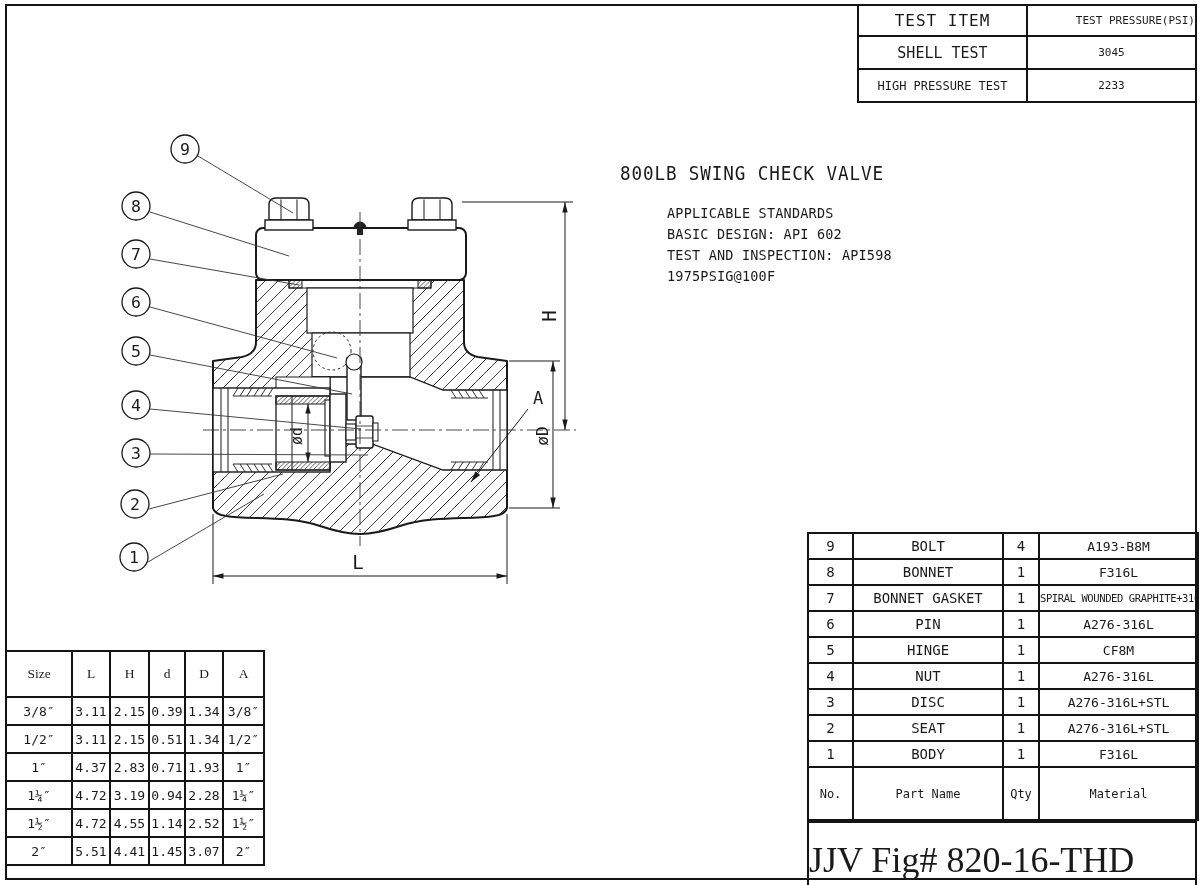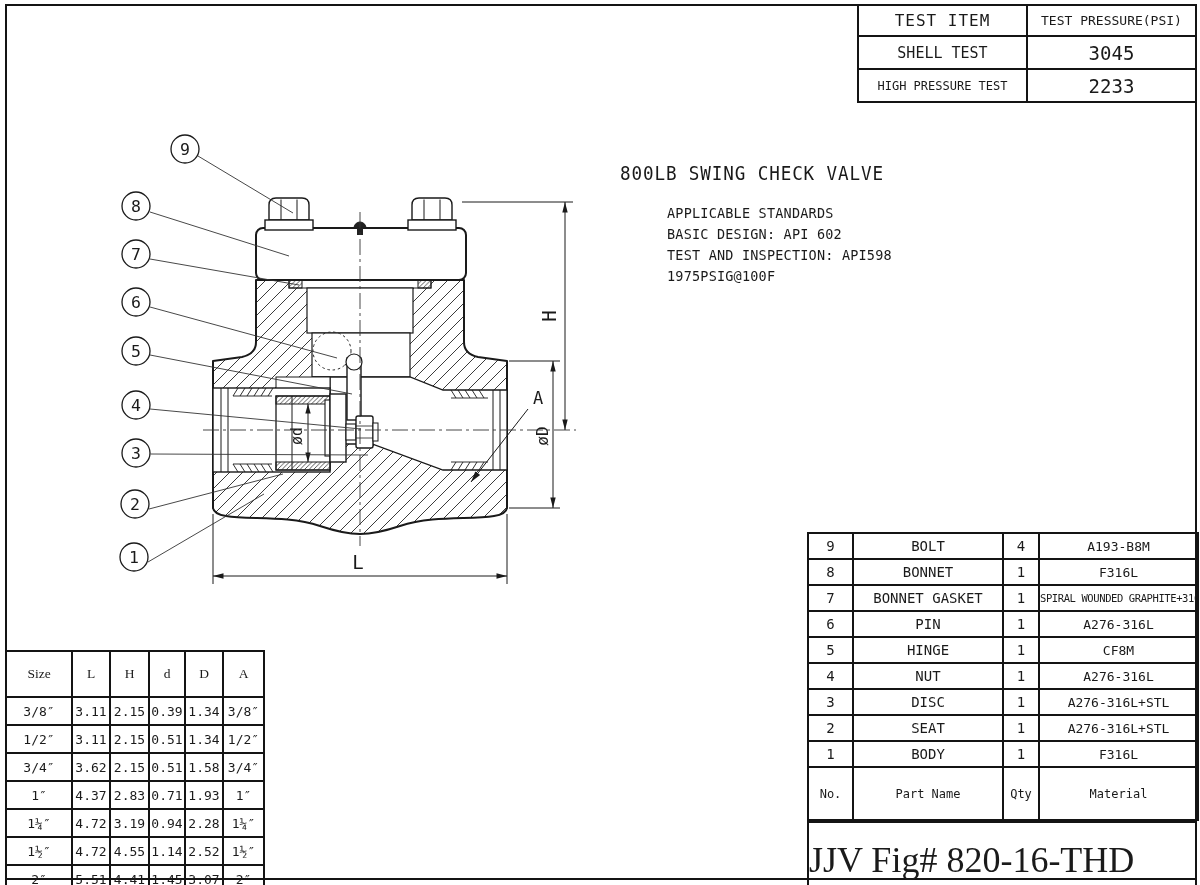--- a/index.html
+++ b/index.html
@@ -8,25 +8,25 @@
   #frame{position:absolute;left:5px;top:4px;width:1192px;height:876px;
          border:2px solid #141414;box-sizing:border-box;}
   svg{position:absolute;left:0;top:0;}
   table{border-collapse:collapse;table-layout:fixed;box-sizing:border-box;}
   td,th{border:2px solid #141414;text-align:center;vertical-align:middle;
         padding:0;overflow:hidden;white-space:nowrap;font-weight:normal;}
   
   #test-table{position:absolute;left:857px;top:4px;width:340px;}
   #test-table td{height:29px;font-size:15px;border-radius:10px;}
   #test-table tr:first-child td:first-child{font-size:16px;letter-spacing:1px;}
-  #test-table tr:first-child td:last-child{font-size:13px;}
+  #test-table tr:first-child td:last-child{font-size:11px;text-align:right;}
   #test-table tr:nth-child(2) td{height:31px;}
   #test-table tr:nth-child(3) td{height:31px;}
   #test-table tr:nth-child(3) td:first-child{font-size:12px;}
-  #test-table td.num{font-size:19px;}
+  #test-table td.num{font-size:11px;}
   
   #main-title{position:absolute;left:620px;top:161px;font-size:20px;letter-spacing:1px;
               transform:scaleX(0.88);transform-origin:left top;}
   #standards{position:absolute;left:667px;top:203px;font-size:13.5px;line-height:21px;letter-spacing:0.2px;}
   
   #size-table{position:absolute;left:5px;top:650px;width:258px;font-size:13px;}
   #size-table tr:first-child td{height:44px;font-size:13.5px;font-family:Liberation Serif, serif;}
   #size-table td{height:26px;}
   
   #parts-table{position:absolute;left:807px;top:532px;width:390px;font-size:14px;}
@@ -261,28 +261,20 @@
     </tr>
     <tr>
       <td>1/2″</td>
       <td>3.11</td>
       <td>2.15</td>
       <td>0.51</td>
       <td>1.34</td>
       <td>1/2″</td>
     </tr>
     <tr>
-      <td>3/4″</td>
-      <td>3.62</td>
-      <td>2.15</td>
-      <td>0.51</td>
-      <td>1.58</td>
-      <td>3/4″</td>
-    </tr>
-    <tr>
       <td>1″</td>
       <td>4.37</td>
       <td>2.83</td>
       <td>0.71</td>
       <td>1.93</td>
       <td>1″</td>
     </tr>
     <tr>
       <td>1¼″</td>
       <td>4.72</td>

